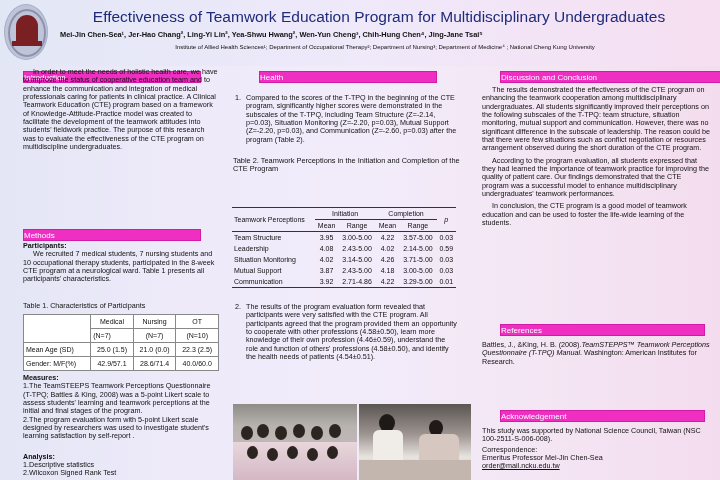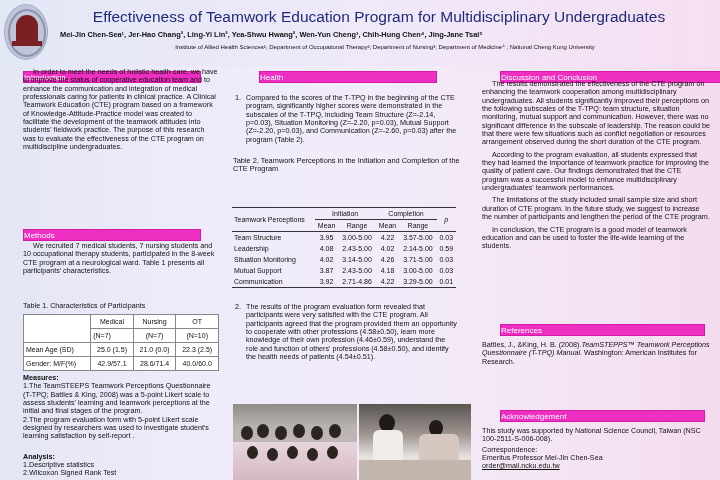--- a/index.html
+++ b/index.html
@@ -47,20 +47,21 @@
   <div class="inst">Institute of Allied Health Sciences¹; Department of Occupational Therapy²; Department of Nursing³; Department of Medicine⁴ ; National Cheng Kung University</div>
 </div>
 
 <div class="sechead" style="left:23px;top:71px;width:178px">Introduction</div>
 <div class="txt" style="left:23px;top:68px;width:196px">
   <p>In order to meet the needs of holistic health care, we have to improve the status of cooperative education team and to enhance the communication and integration of medical professionals caring for patients in clinical practice. A Clinical Teamwork Education (CTE) program based on a framework of Knowledge-Attitude-Practice model was created to facilitate the development of the teamwork attitudes into students' fieldwork practice. The purpose of this research was to evaluate the effectiveness of the CTE program on multidiscipline undergraduates.</p>
 </div>
 
 <div class="sechead" style="left:23px;top:229px;width:178px">Methods</div>
 <div class="txt" style="left:23px;top:242px;width:196px">
+  <div class="bold">Participants:</div>
   <p>We recruited 7 medical students, 7 nursing students and 10 occupational therapy students, participated in the 8-week CTE program at a neurological ward. Table 1 presents all participants' characteristics.</p>
 </div>
 <div class="txt bold" style="left:23px;top:302px;width:196px">Table 1. Characteristics of Participants</div>
 
 <table class="t1">
   <tbody>
       <tr>
     <td rowspan="2"></td>
     <td>Medical</td>
     <td>Nursing</td>
@@ -180,24 +181,23 @@
 </div>
 <div class="photo ph2">
   <div class="ppl" style="left:20px;top:10px;width:16px;height:18px;background:#1f1a18"></div>
   <div style="position:absolute;left:14px;top:26px;width:30px;height:50px;background:#f0ece8;border-radius:6px"></div>
   <div class="ppl" style="left:70px;top:16px;width:14px;height:16px;background:#1f1a18"></div>
   <div style="position:absolute;left:60px;top:30px;width:40px;height:46px;background:#d6c8c0;border-radius:6px"></div>
   <div style="position:absolute;left:0;top:56px;width:112px;height:20px;background:#c2b6ae"></div>
 </div>
 
 <div class="sechead" style="left:500px;top:71px;width:231px">Discussion and Conclusion</div>
-<div class="txt" style="left:482px;top:80px;width:228px">
+<div class="txt" style="left:482px;top:86px;width:228px">
   <p>The results demonstrated the effectiveness of the CTE program on enhancing the teamwork cooperation among multidisciplinary undergraduates. All students significantly improved their perceptions on the following subscales of the T-TPQ: team structure, situation monitoring, mutual support and communication. However, there was no significant difference in the subscale of leadership. The reason could be that there were few situations such as conflict negotiation or resources arrangement observed during the short duration of the CTE program.</p>
   <p style="margin-top:4px">According to the program evaluation, all students expressed that they had learned the importance of teamwork practice for improving the quality of patient care. Our findings demonstrated that the CTE program was a successful model to enhance multidisciplinary undergraduates' teamwork performances.</p>
-  <p style="margin-top:4px">The limitations of the study included small sample size and short duration of CTE program. In the future study, we suggest to increase the number of participants and lengthen the period of the CTE program.</p>
   <p style="margin-top:4px">In conclusion, the CTE program is a good model of teamwork education and can be used to foster the life-wide learning of the students.</p>
 </div>
 
 <div class="sechead" style="left:500px;top:324px;width:205px">References</div>
 <div class="txt" style="left:482px;top:341px;width:228px">
   <span>Battles, J., &amp;King, H. B. (2008).</span><i>TeamSTEPPS™ Teamwork Perceptions Questionnaire (T-TPQ) Manual</i><span>. Washington: American Institutes for Research.</span>
 </div>
 
 <div class="sechead" style="left:500px;top:410px;width:205px">Acknowledgement</div>
 <div class="txt" style="left:482px;top:427px;width:228px">

